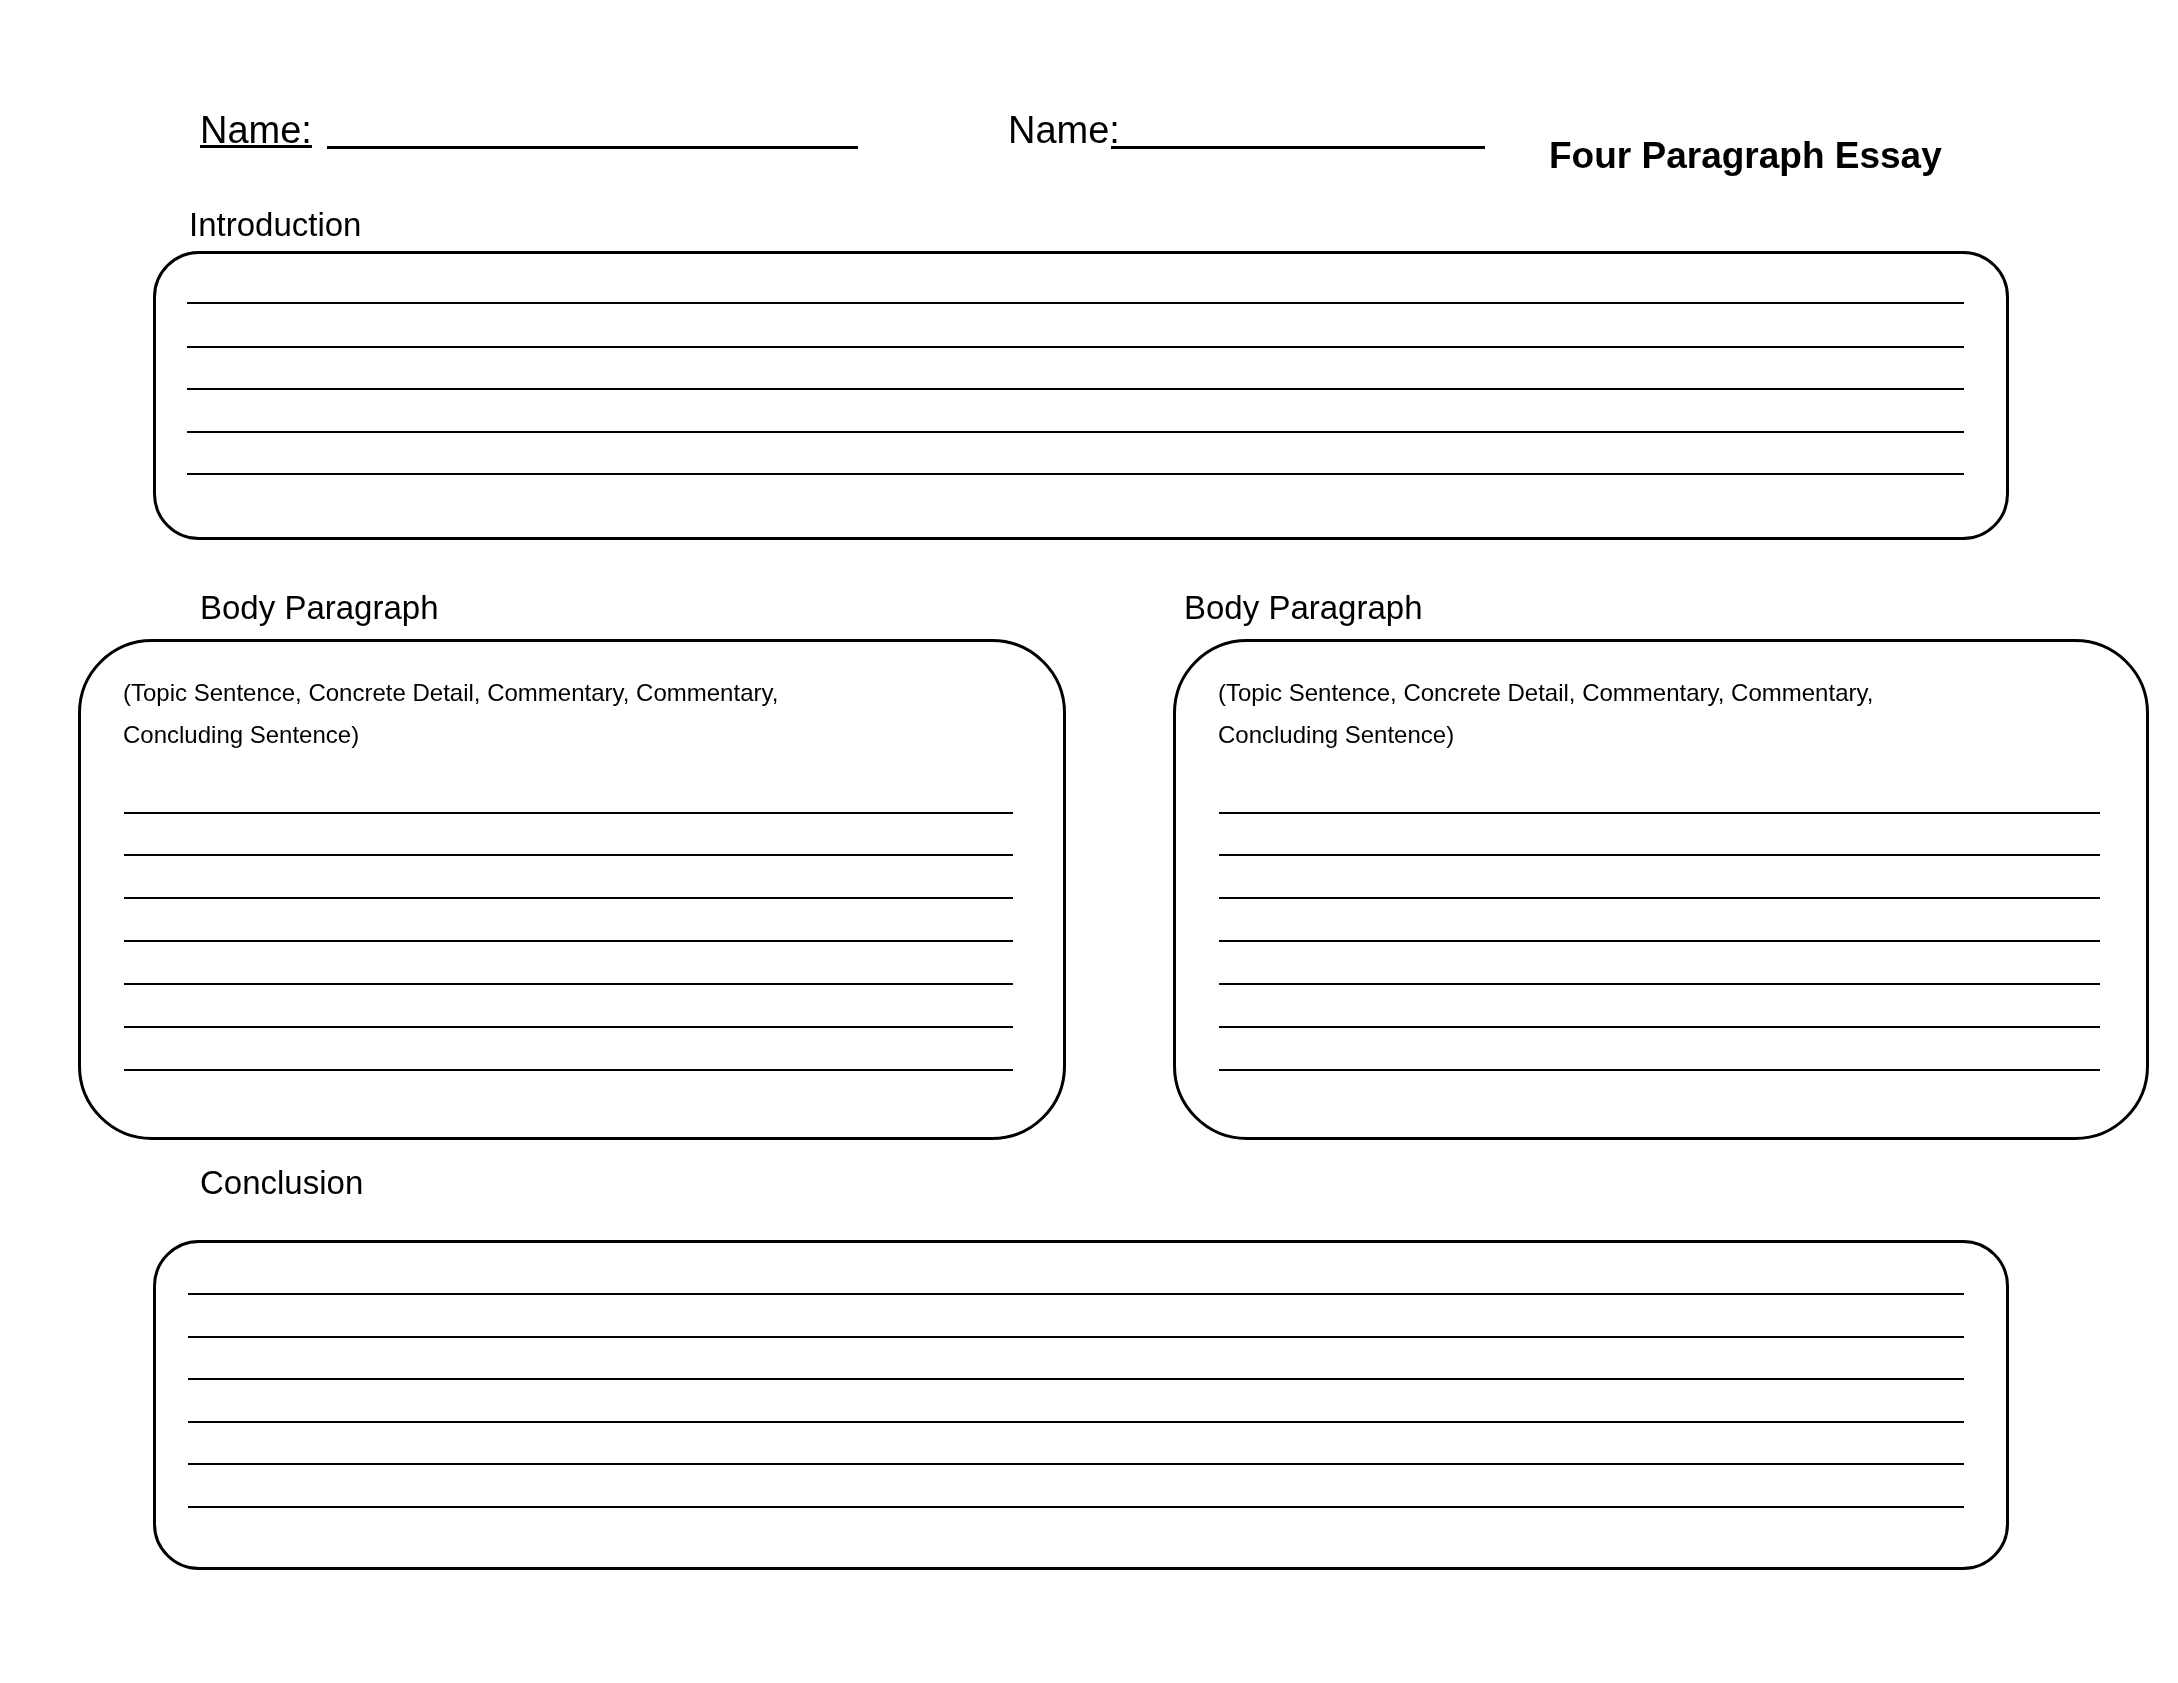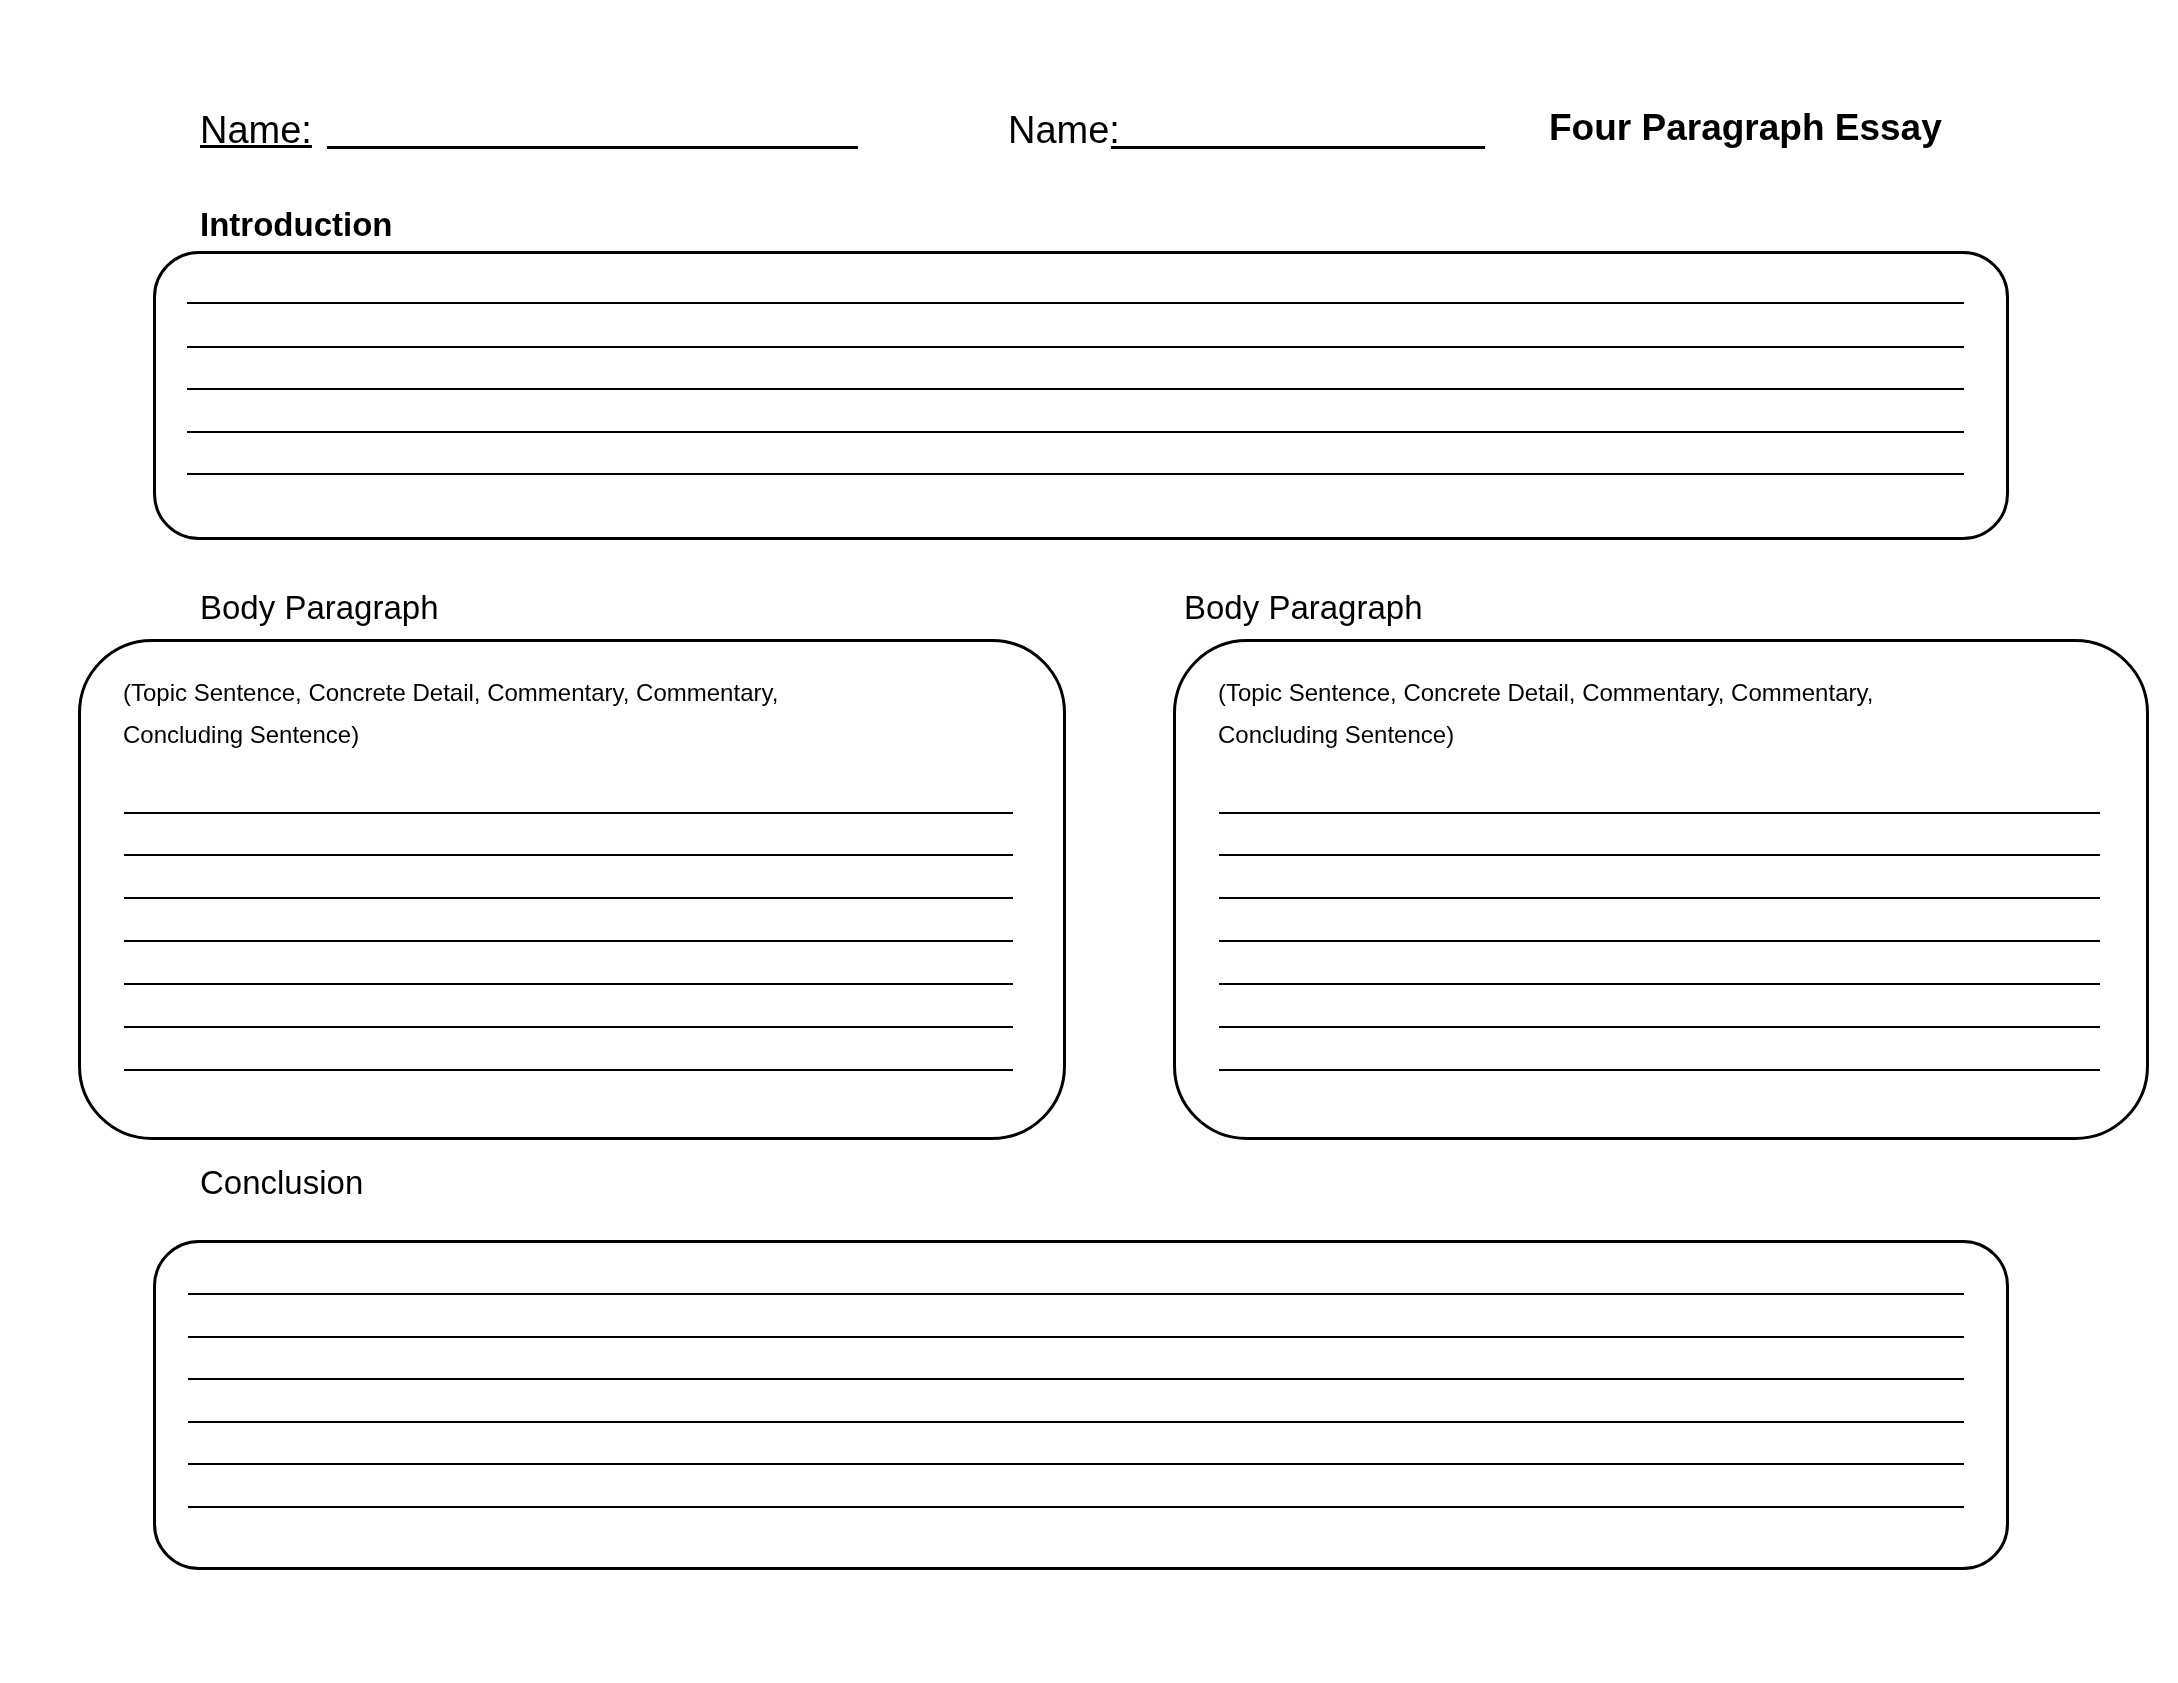--- a/index.html
+++ b/index.html
@@ -1,38 +1,38 @@
 <!DOCTYPE html>
 <html><head>
 <meta charset="utf-8">
 <style>
   html, body { margin: 0; padding: 0; background: #ffffff; }
   body { width: 2178px; height: 1683px; position: relative; overflow: hidden;
          font-family: "Liberation Sans", sans-serif; color: #000000; }
   .abs { position: absolute; white-space: nowrap; }
   .hdr-text { font-size: 38px; line-height: 1; }
-  .title { font-size: 37px; font-weight: bold; line-height: 1; }
+  .title { font-size: 37px; font-weight: bold; line-height: 1; margin-top: 28px; }
   .uline { position: absolute; height: 0; border-top: 3px solid #000; }
   .label { font-size: 33px; line-height: 1; }
   .box { position: absolute; border: 3px solid #000; box-sizing: border-box; background: #fff; }
   .wline { position: absolute; height: 0; border-top: 2.5px solid #000; }
   .hint { font-size: 24px; line-height: 40px; white-space: nowrap; text-align: right; }
 </style>
 </head>
 <body>
 
 <div class="abs hdr-text" style="left:200px; top:111px;text-decoration:underline;">Name:</div>
 <div class="uline" style="left:327px; top:146px; width:531px;"></div>
 
 <div class="abs hdr-text" style="left:1008px; top:111px;">Name:</div>
 <div class="uline" style="left:1111px; top:146px; width:374px;"></div>
 
 <div class="abs title" style="left:1549px; top:109px;">Four Paragraph Essay</div>
 
-<div class="abs label" style="left:200px; top:208px;font-weight:bold;">Introduction</div>
+<div class="abs label" style="left:189px; top:208px;">Introduction</div>
 <div class="box" style="left:153px; top:251px; width:1856px; height:289px; border-radius:46px;">
 </div>
 <div class="wline" style="left:187px; top:302px; width:1777px;"></div>
 <div class="wline" style="left:187px; top:346px; width:1777px;"></div>
 <div class="wline" style="left:187px; top:388px; width:1777px;"></div>
 <div class="wline" style="left:187px; top:431px; width:1777px;"></div>
 <div class="wline" style="left:187px; top:473px; width:1777px;"></div>
 
 <div class="abs label" style="left:200px; top:591px;">Body Paragraph</div>
 <div class="box" style="left:78px; top:639px; width:988px; height:501px; border-radius:74px;"></div>

